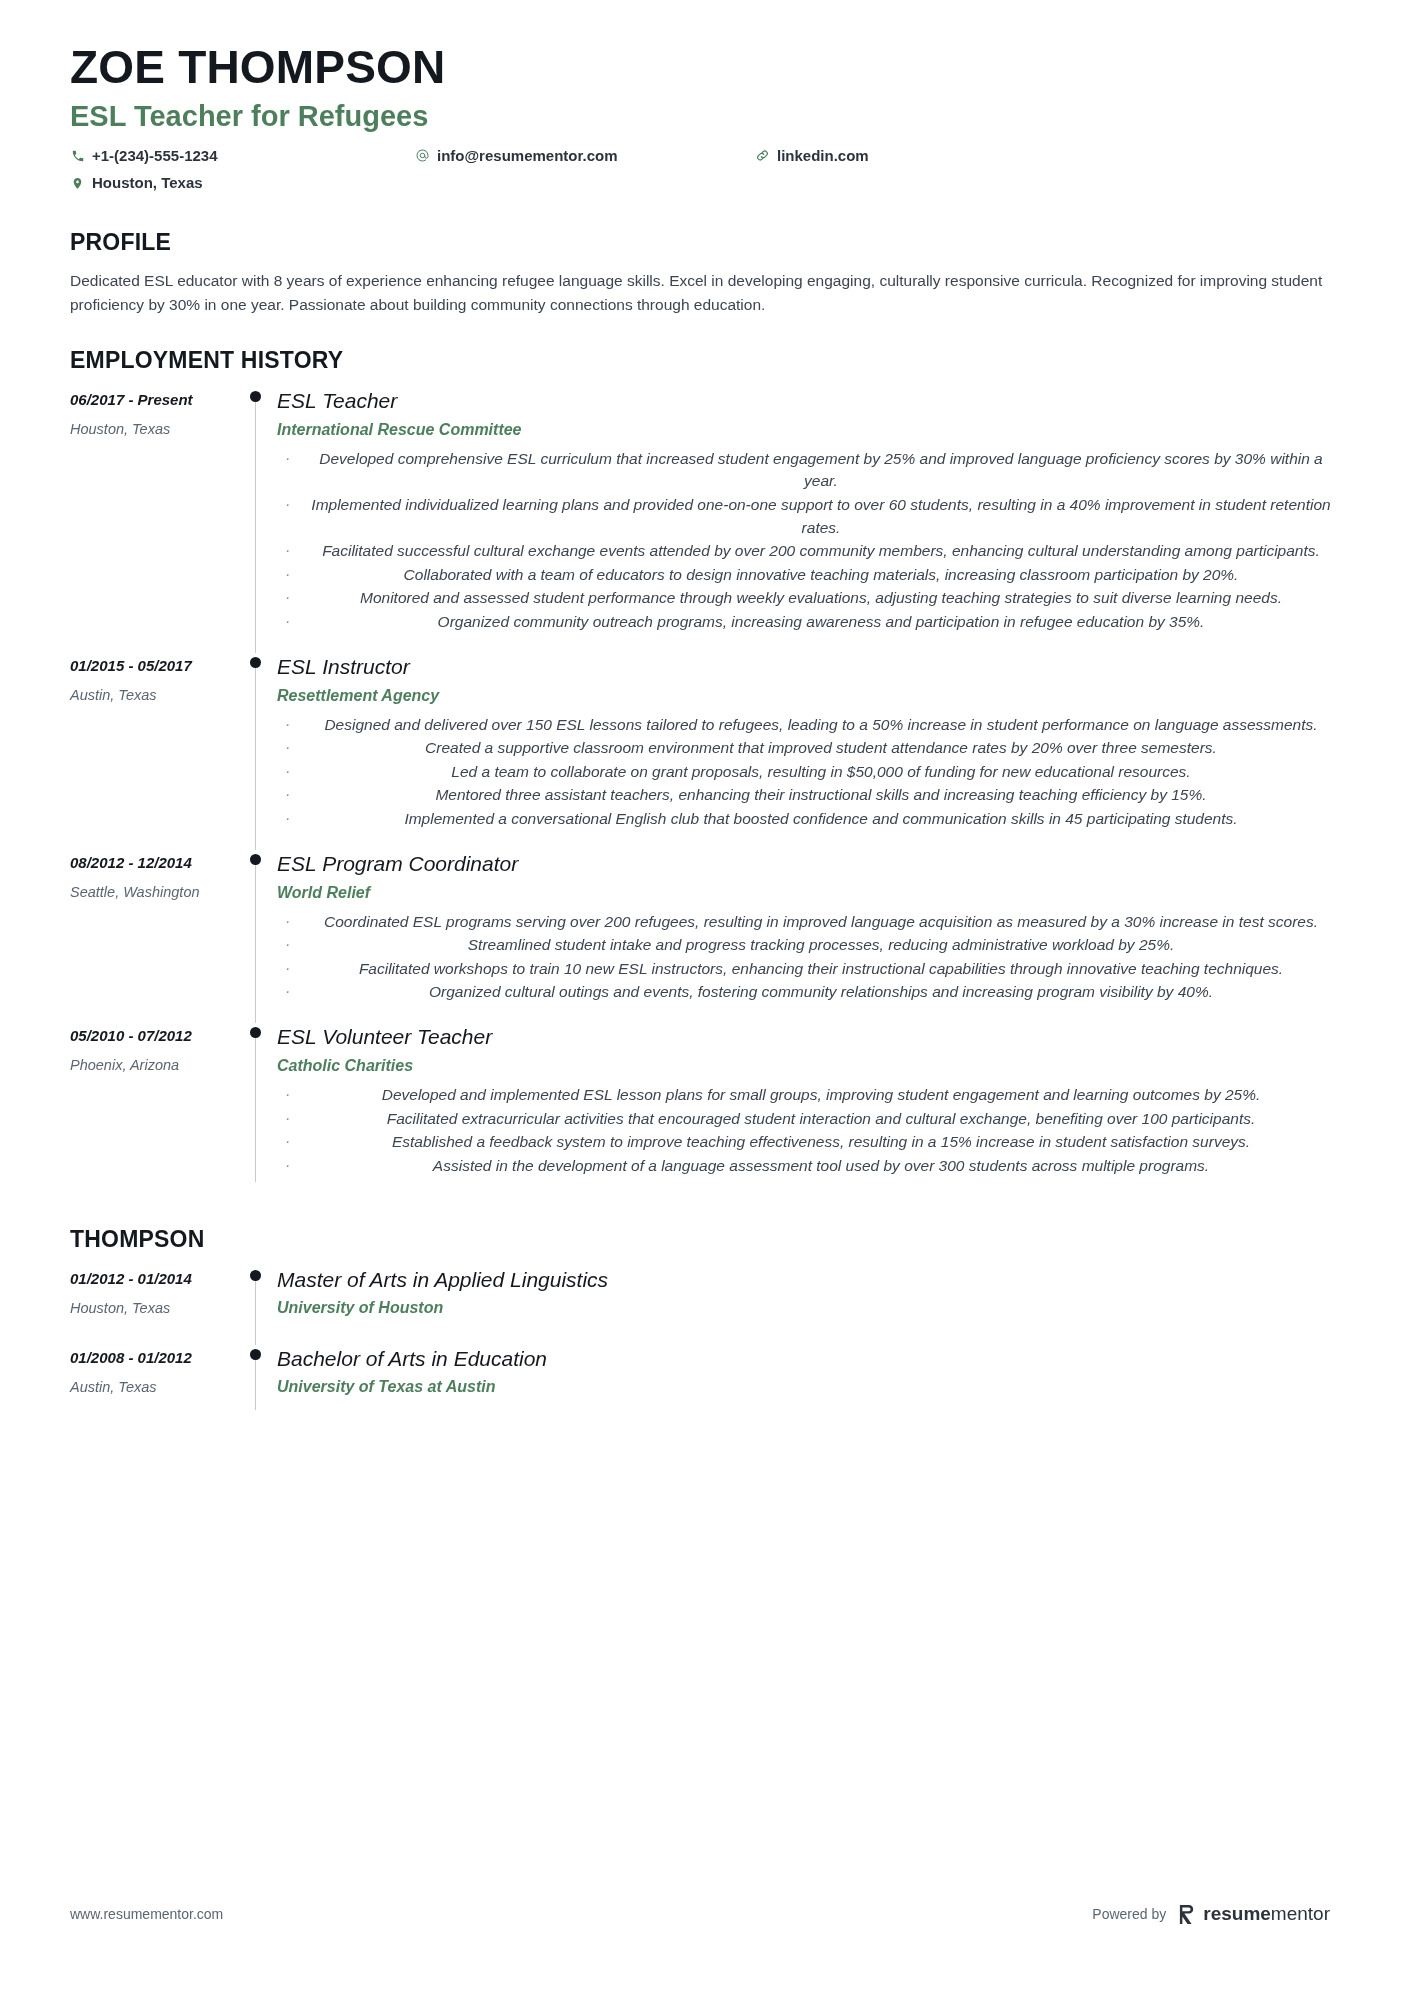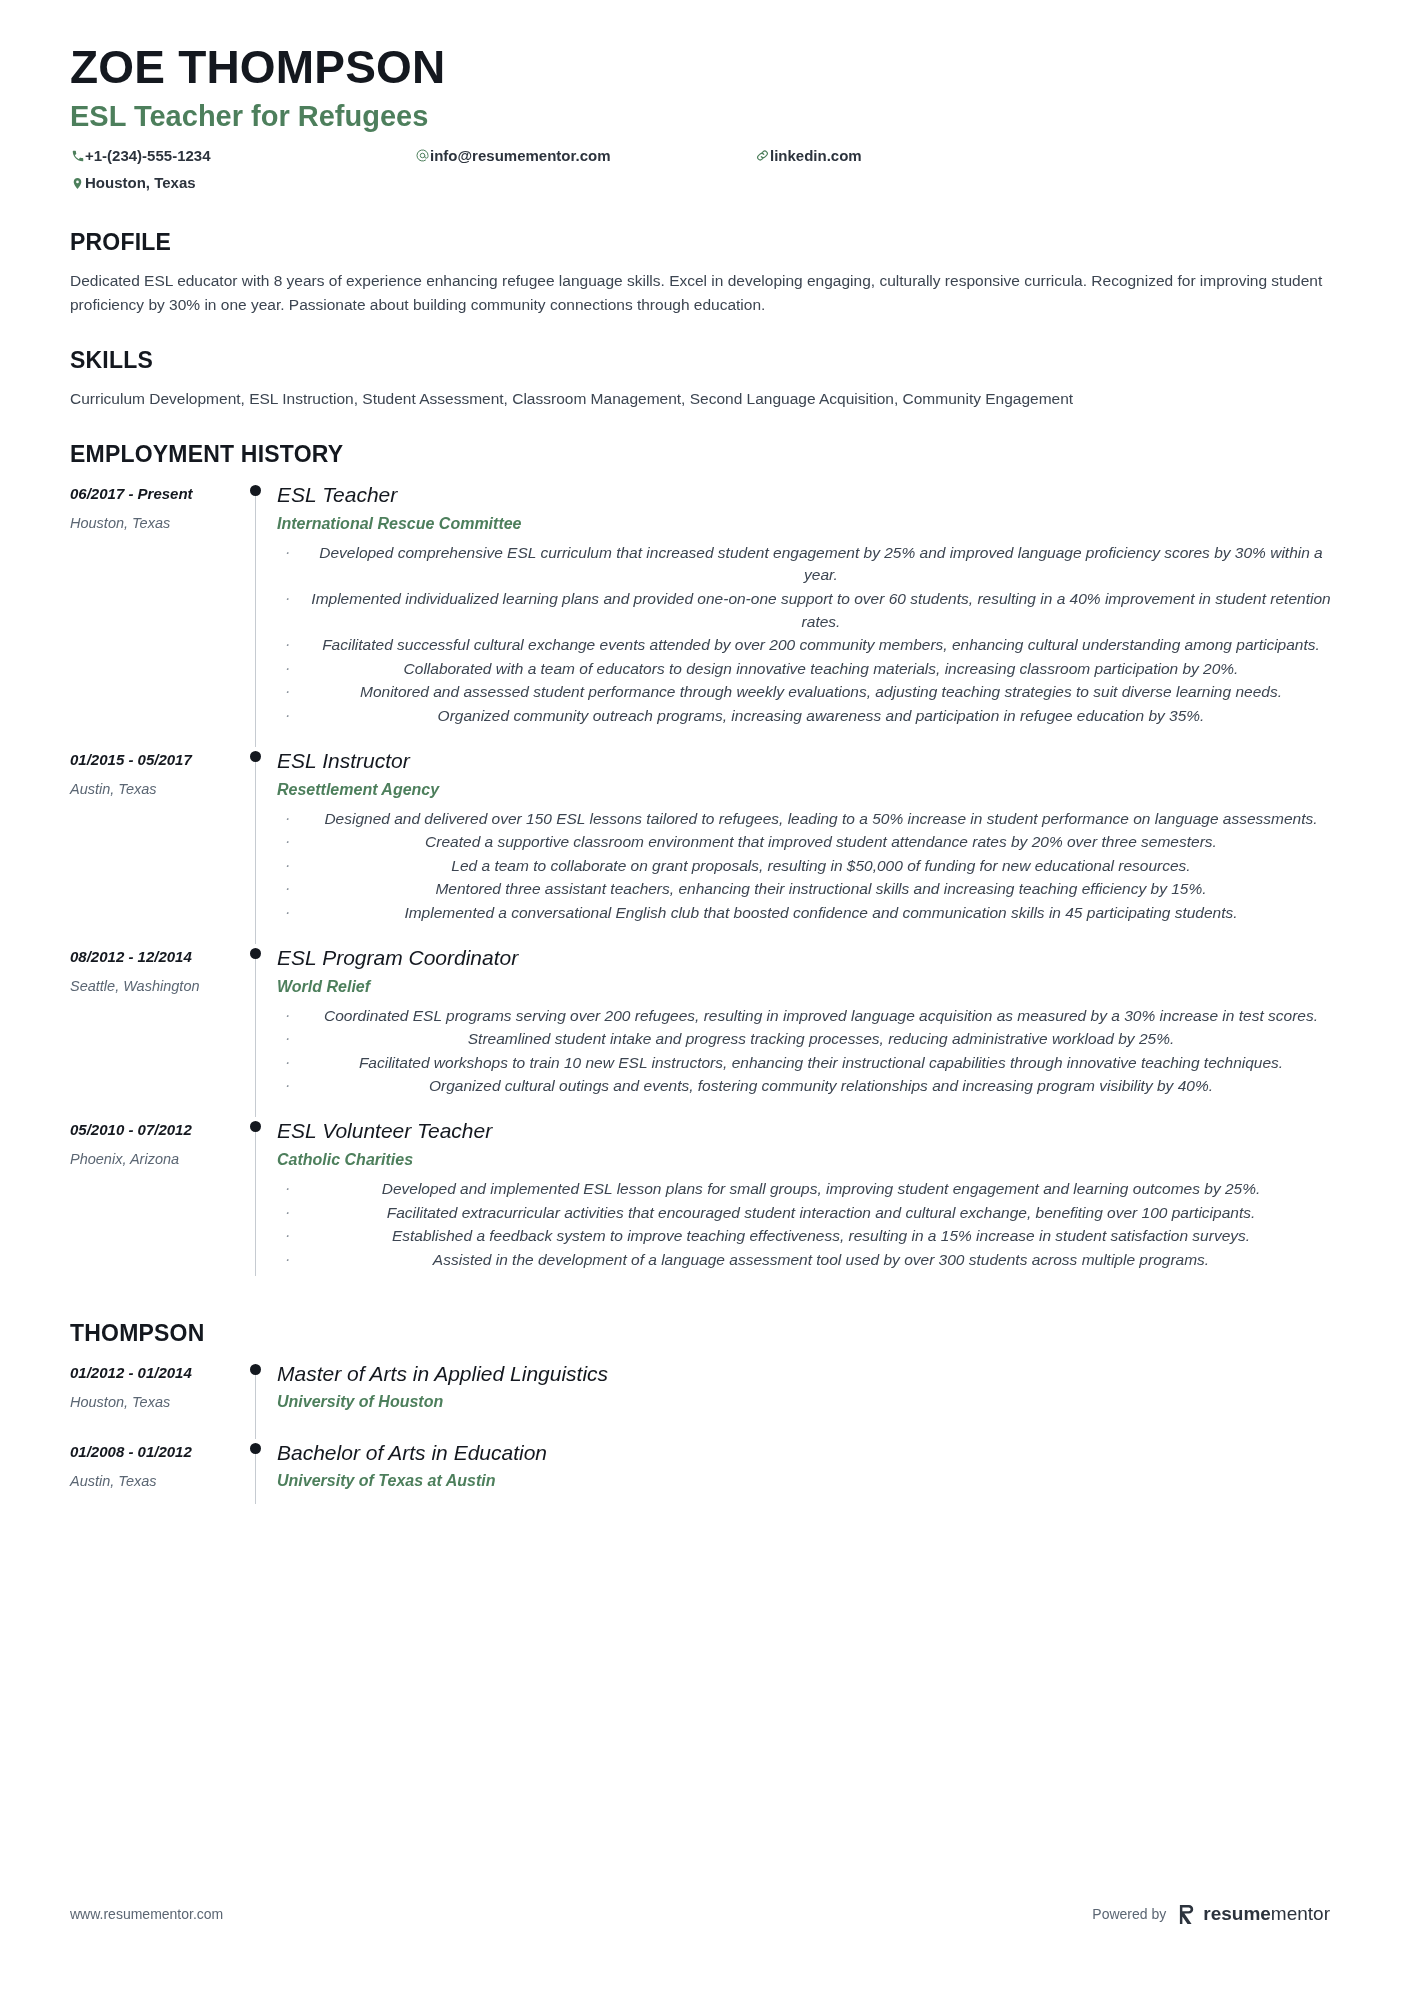--- a/index.html
+++ b/index.html
@@ -43,20 +43,21 @@
     font-weight: 700;
     color: #2c333d;
     line-height: 1.55;
   }
   .contact-col-left { width: 345px; }
   .contact-col-mid  { width: 340px; }
   .contact-col-right{ flex: 1; }
   .contact-item {
     display: flex;
     align-items: center;
+    gap: 7px;
     margin-bottom: 4px;
     white-space: nowrap;
   }
   .ic {
     display: inline-flex;
     align-items: center;
     justify-content: center;
     width: 15px;
     height: 15px;
     color: #4d7f5c;
@@ -252,24 +253,20 @@
         </div>
       </div>
     </div>
   </div>
 
   <div class="section">
     <div class="section-title">PROFILE</div>
     <div class="body-text">Dedicated ESL educator with 8 years of experience enhancing refugee language skills. Excel in developing engaging, culturally responsive curricula. Recognized for improving student proficiency by 30% in one year. Passionate about building community connections through education.</div>
   </div>
 
-  <div class="section">
-    <div class="section-title">SKILLS</div>
-    <div class="body-text">Curriculum Development, ESL Instruction, Student Assessment, Classroom Management, Second Language Acquisition, Community Engagement</div>
-  </div>
 
   <div class="section">
     <div class="section-title">EMPLOYMENT HISTORY</div>
     <div class="entries" id="employment-entries">
         <div class="entry">
           <div class="entry-left">
             <div class="entry-date">06/2017 - Present</div>
             <div class="entry-loc">Houston, Texas</div>
           </div>
           <div class="entry-rail">

